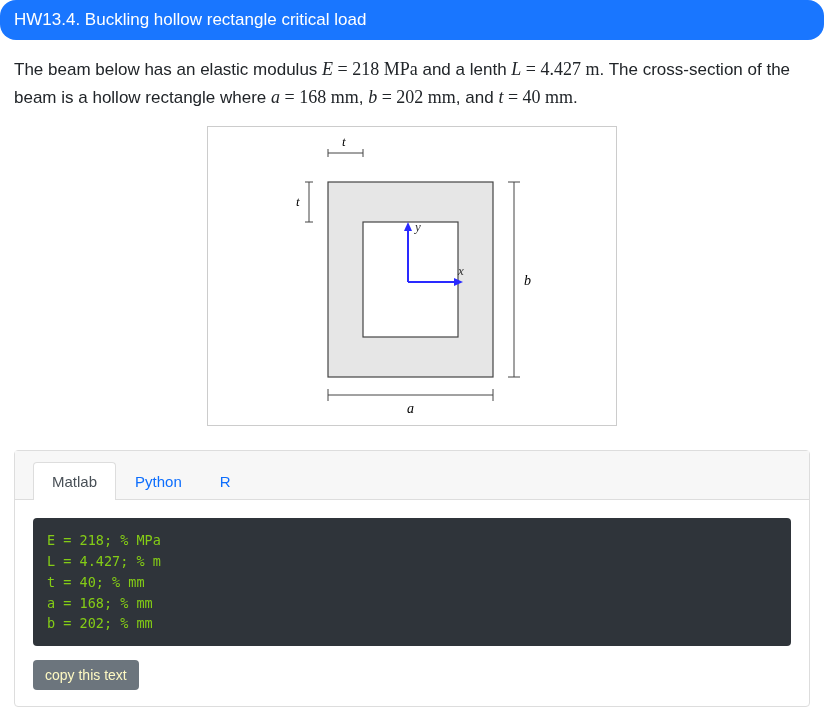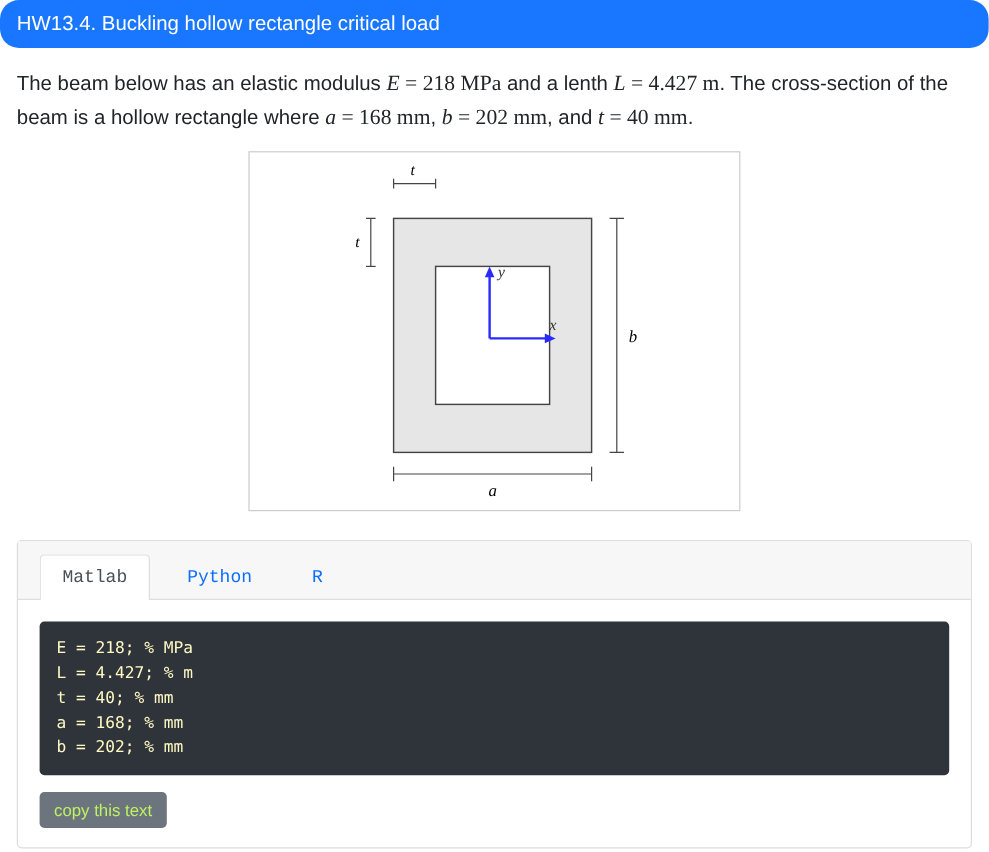--- a/index.html
+++ b/index.html
@@ -44,22 +44,21 @@
   .code-card {
     border: 1px solid #ddd;
     border-radius: 4px;
     margin: 0 0 12px 0;
   }
   .tabs {
     display: flex;
     background: #f7f7f7;
     border-bottom: 1px solid #ddd;
     padding: 10px 18px 0 18px;
-    gap: 12px;
-    font-family: Liberation Mono, monospace;
+    gap: 0;
   }
   .tab {
     padding: 10px 18px;
     font-size: 15px;
     color: #0d6efd;
     cursor: pointer;
     border: 1px solid transparent;
     border-bottom: none;
     border-top-left-radius: 4px;
     border-top-right-radius: 4px;
@@ -69,32 +68,32 @@
   .tab.active {
     background: #fff;
     color: #495057;
     border-color: #ddd #ddd #fff #ddd;
   }
   .code-body {
     padding: 18px 18px 16px 18px;
   }
   pre.code {
     background: #2f343a;
-    color: #fef9c3;
+    color: #84cc16;
     font-family: ui-monospace, SFMono-Regular, Menlo, Consolas, monospace;
     font-size: 13.5px;
     line-height: 1.55;
     padding: 12px 14px;
     border-radius: 4px;
     white-space: pre;
     margin-bottom: 14px;
   }
   .copy-btn {
     background: #6c757d;
-    color: #bef264;
+    color: #fef9c3;
     border: none;
     padding: 7px 12px;
     font-size: 14px;
     border-radius: 4px;
     cursor: pointer;
   }
 </style>
 </head>
 <body>
 

